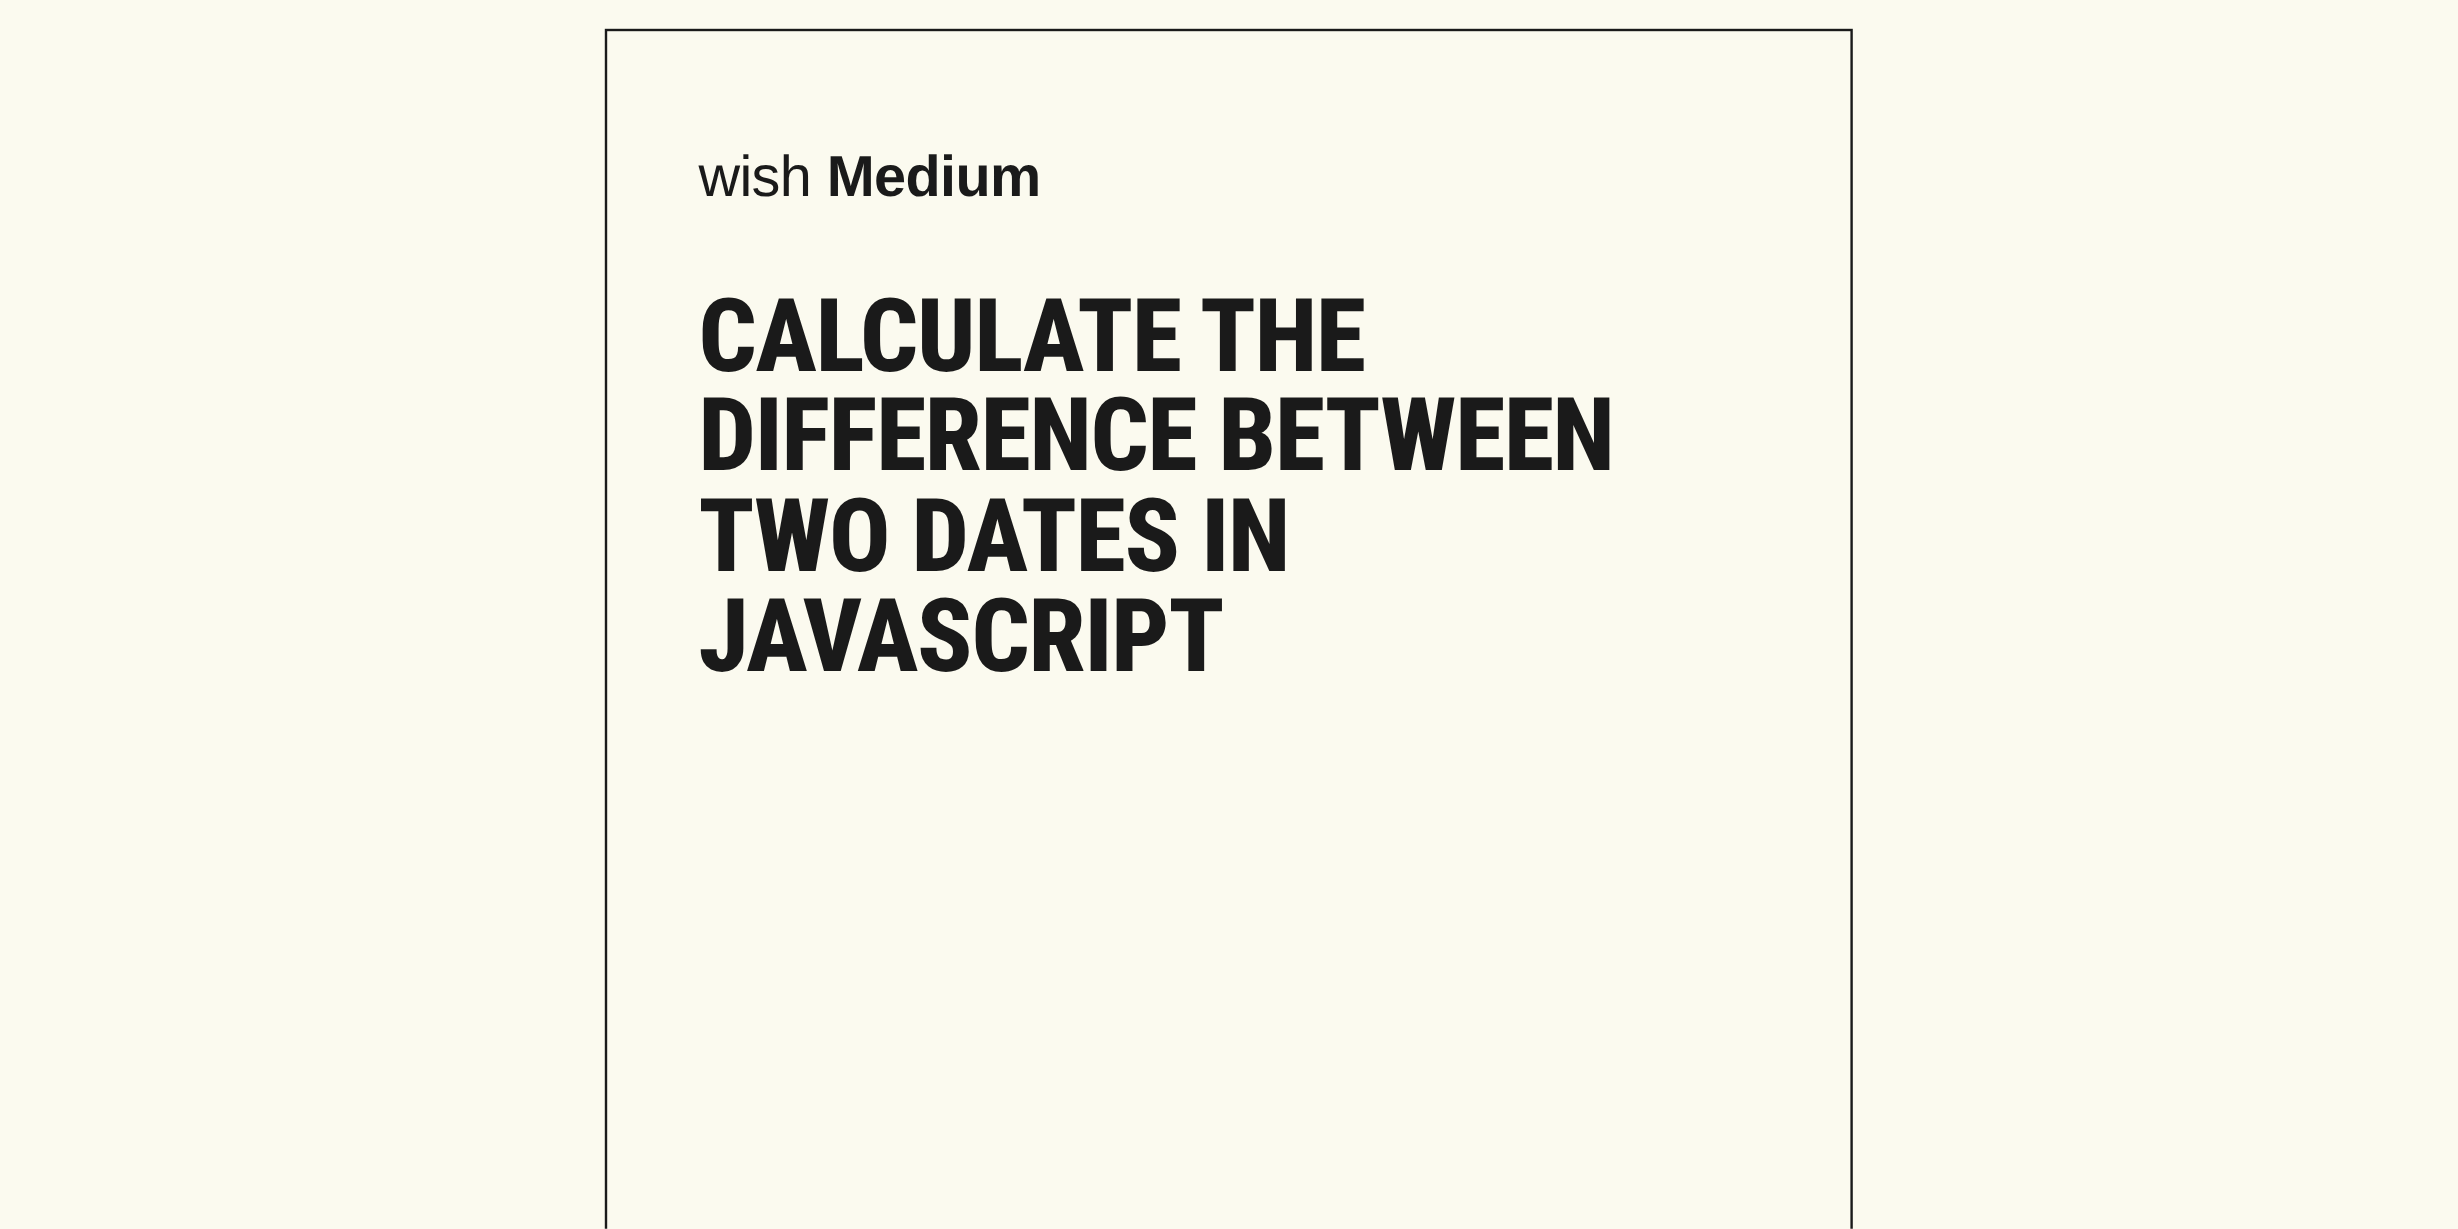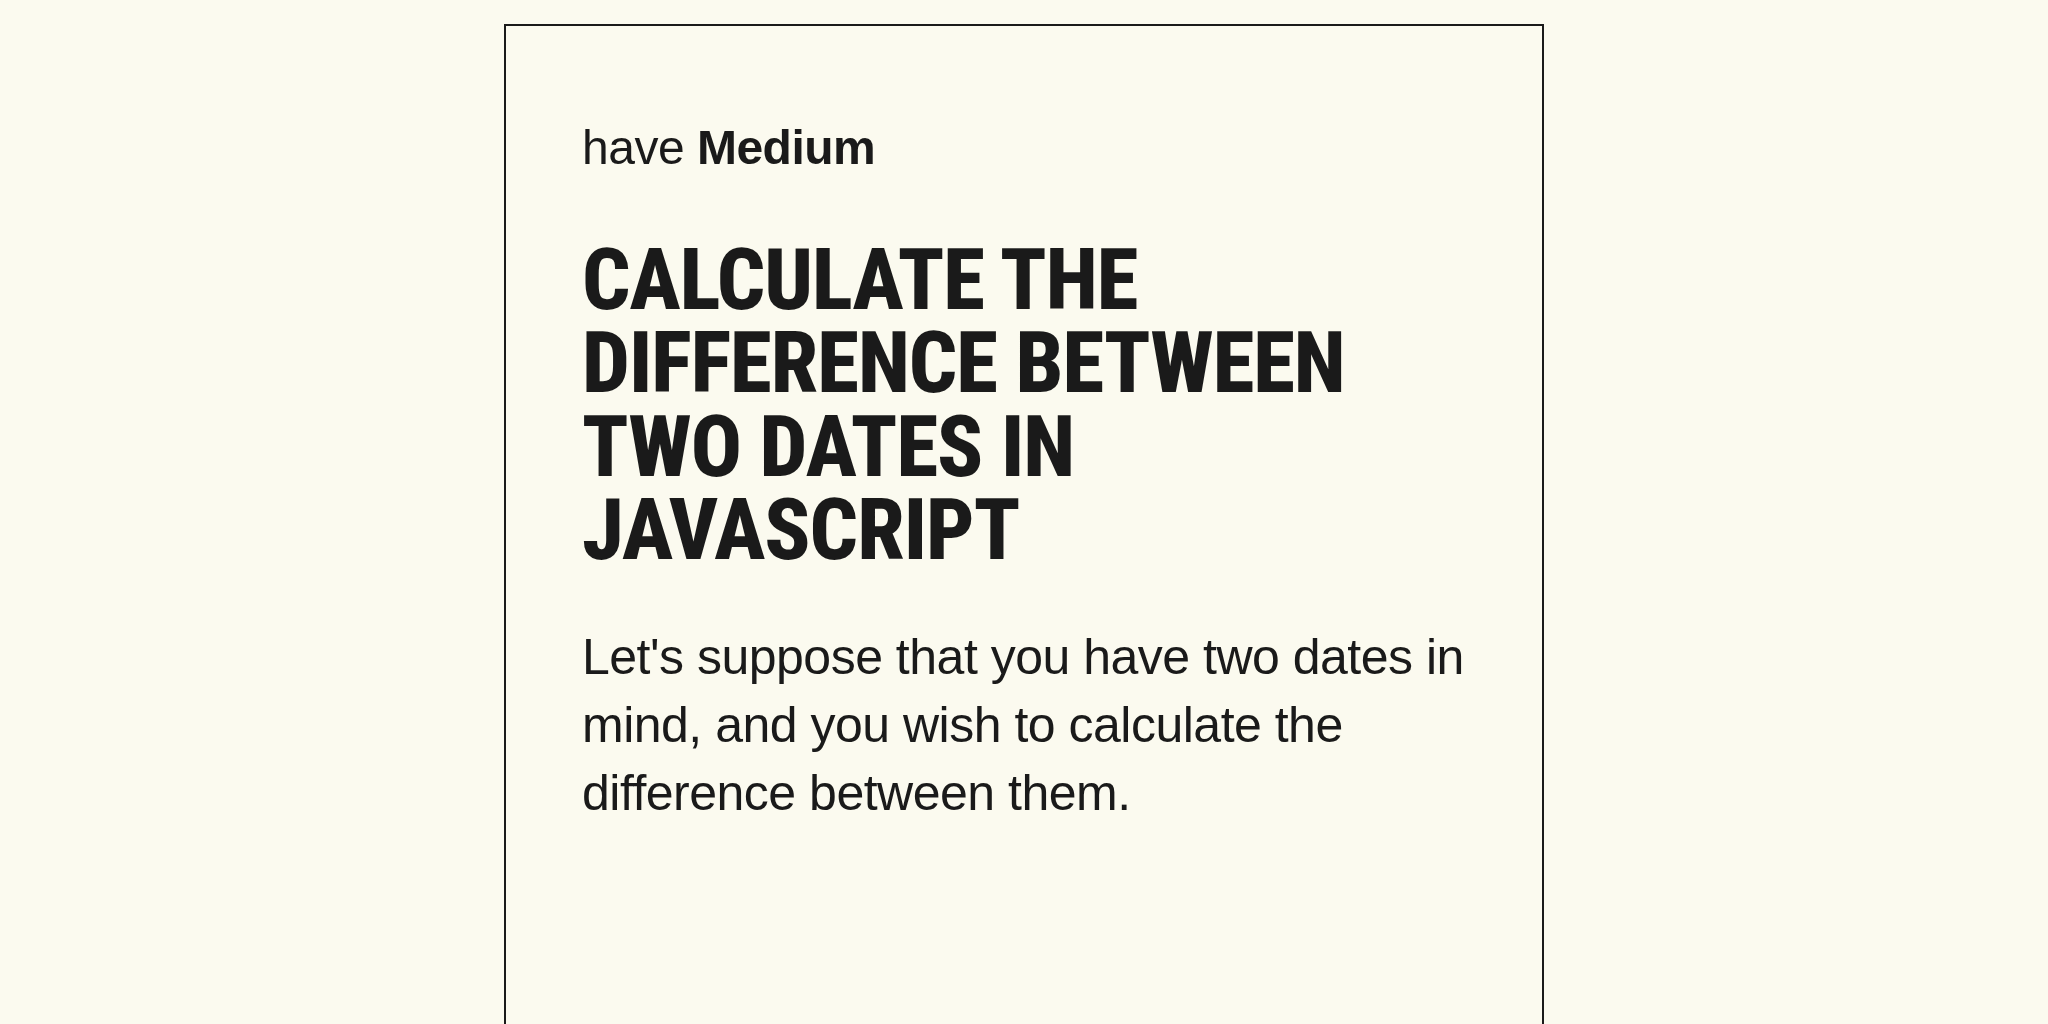--- a/index.html
+++ b/index.html
@@ -32,33 +32,32 @@
     margin-top: 36px;
   }
   .title {
     font-size: 85px;
     line-height: 0.98;
     font-weight: 800;
     letter-spacing: -1px;
     text-transform: uppercase;
     font-family: "Arial Narrow", "Helvetica Neue Condensed", "Roboto Condensed", Arial, sans-serif;
     font-stretch: condensed;
-    margin-bottom: 51px;
+    margin-bottom: 88px;
   }
   .body {
     font-size: 50px;
     line-height: 1.36;
     font-weight: 400;
     letter-spacing: -0.5px;
     font-family: "Helvetica Neue", Helvetica, Arial, sans-serif;
     font-stretch: semi-condensed;
   }
 </style>
 </head>
 <body>
 
 <div class="card">
   <div class="source">
-    <span>have </span><span class="publisher">Medium</span>
+    <span>wish </span><span class="publisher">Medium</span>
   </div>
   <h1 class="title">CALCULATE THE DIFFERENCE BETWEEN TWO DATES IN JAVASCRIPT</h1>
-  <p class="body">Let's suppose that you have two dates in mind, and you wish to calculate the difference between them.</p>
 </div>
 
 </body></html>

